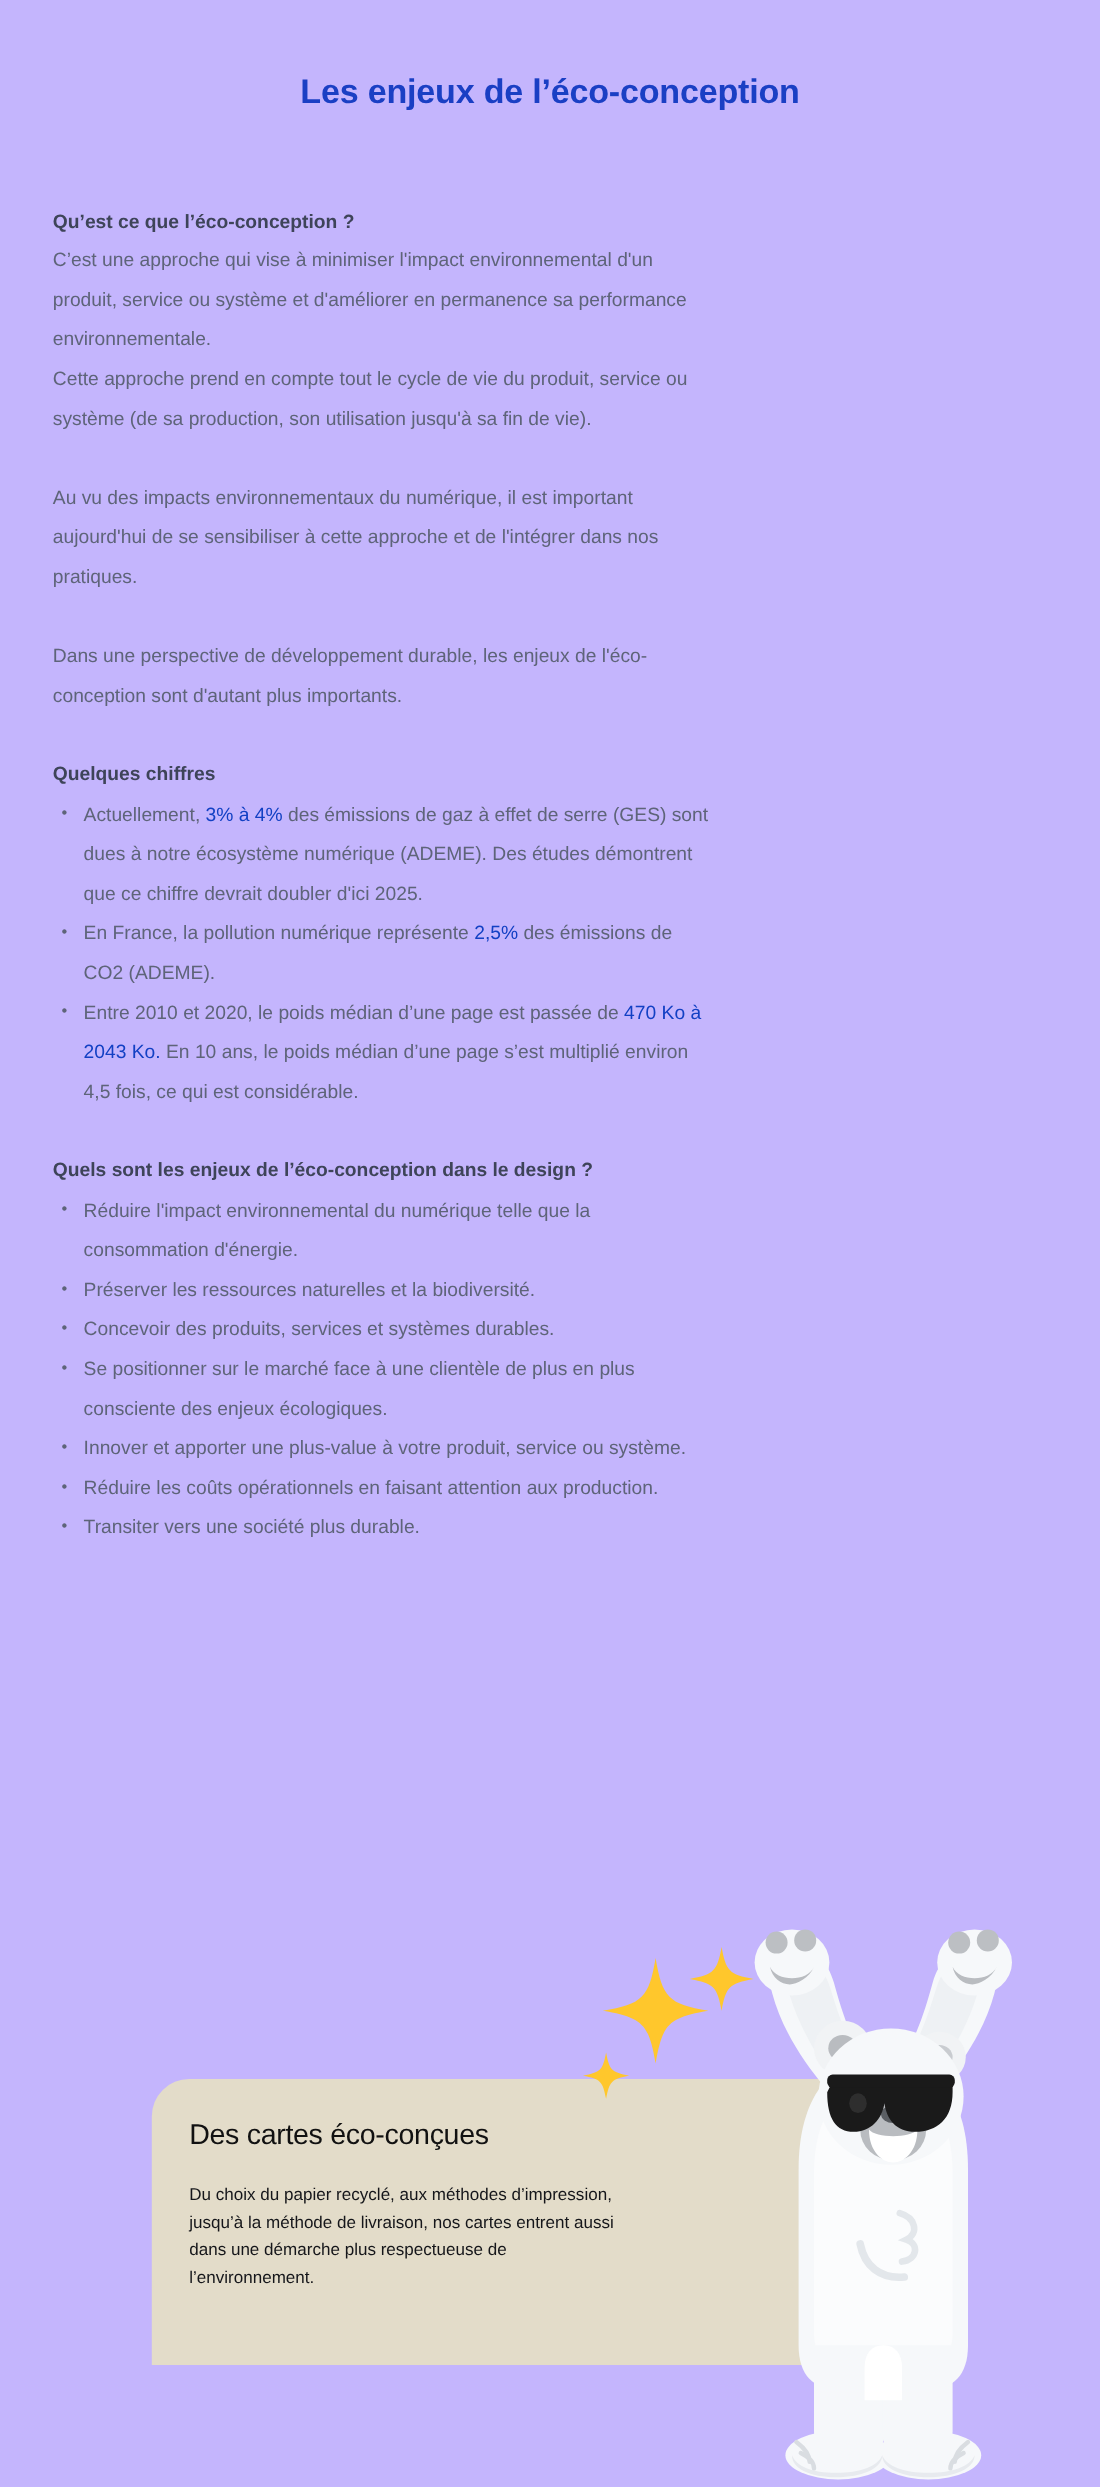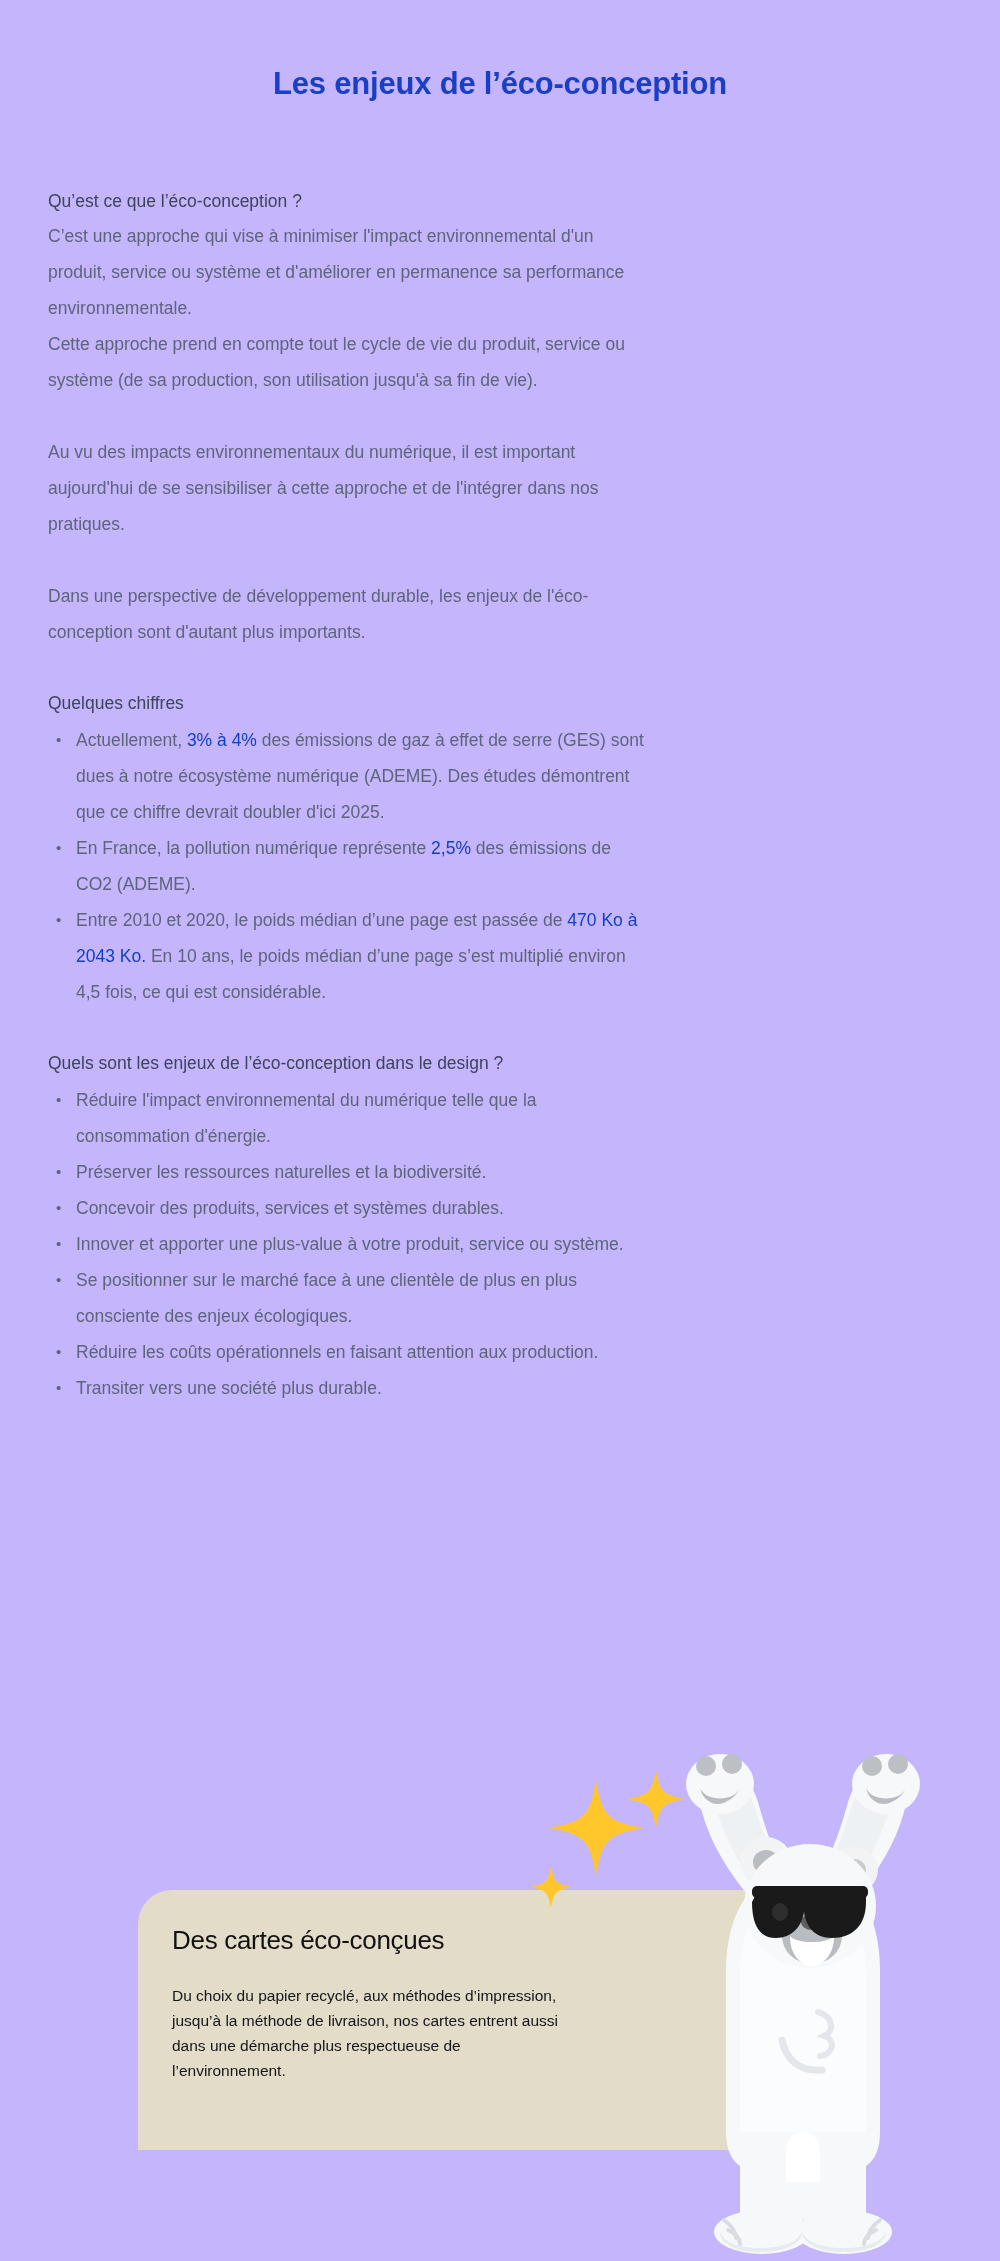--- a/index.html
+++ b/index.html
@@ -36,21 +36,21 @@
   
   .content {
     position: absolute;
     top: 186px;
     left: 48px;
     width: 600px;
   }
 
   .section-heading {
     font-size: 17.5px;
-    font-weight: normal;
+    font-weight: bold;
     color: #3e4459;
     line-height: 30px;
     margin-bottom: 2px;
   }
 
   .para {
     font-size: 17.5px;
     color: #5e6479;
     line-height: 36px;
     font-weight: 400;
@@ -180,22 +180,22 @@
     </div>
 
     <div class="spacer-md"></div>
 
     <div>
       <div class="section-heading">Quels sont les enjeux de l’éco-conception dans le design ?</div>
       <ul class="bullet-list">
         <li>Réduire l'impact environnemental du numérique telle que la consommation d'énergie.</li>
         <li>Préserver les ressources naturelles et la biodiversité.</li>
         <li>Concevoir des produits, services et systèmes durables.</li>
+        <li>Se positionner sur le marché face à une clientèle de plus en plus consciente des enjeux écologiques.</li>
         <li>Innover et apporter une plus-value à votre produit, service ou système.</li>
-        <li>Se positionner sur le marché face à une clientèle de plus en plus consciente des enjeux écologiques.</li>
         <li>Réduire les coûts opérationnels en faisant attention aux production.</li>
         <li>Transiter vers une société plus durable.</li>
       </ul>
     </div>
 
   </div>
 
   <div class="promo-wrap">
 
     <div class="promo-card"></div>

